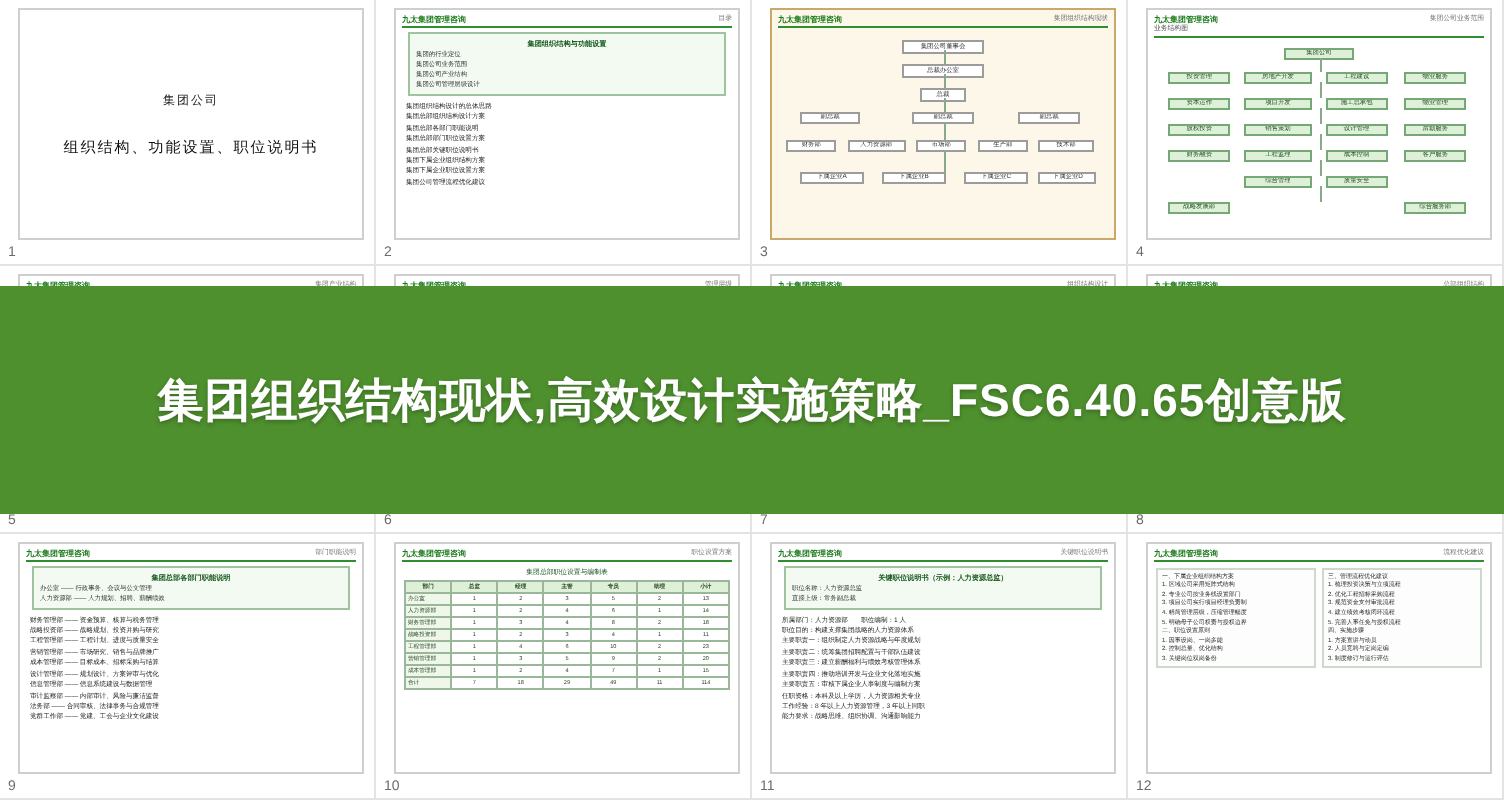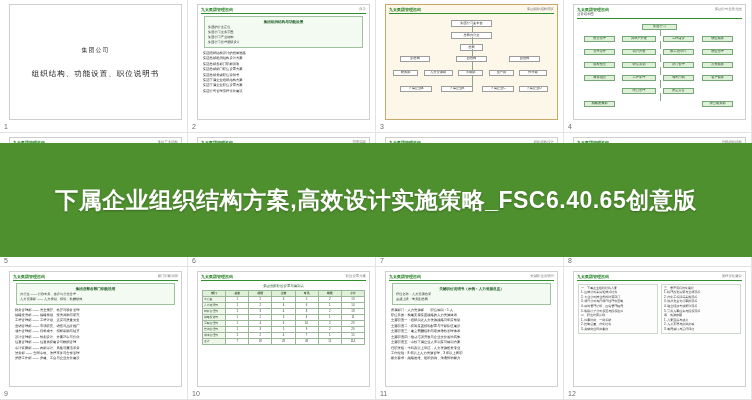--- a/index.html
+++ b/index.html
@@ -715,16 +715,16 @@
             <div class="cl">3. 制度修订与运行评估</div>
           </div>
         </div>
       </div>
       <div class="idx">12</div>
     </div>
 
   </div>
 
   <div class="banner">
-    <div class="bt">下属企业组织结构方案,高效设计实施策略_FSC6.40.65创意版</div>
+    <div class="bt">集团组织结构现状,高效设计实施策略_FSC6.40.65创意版</div>
   </div>
 
 </div>
 
 </body></html>

